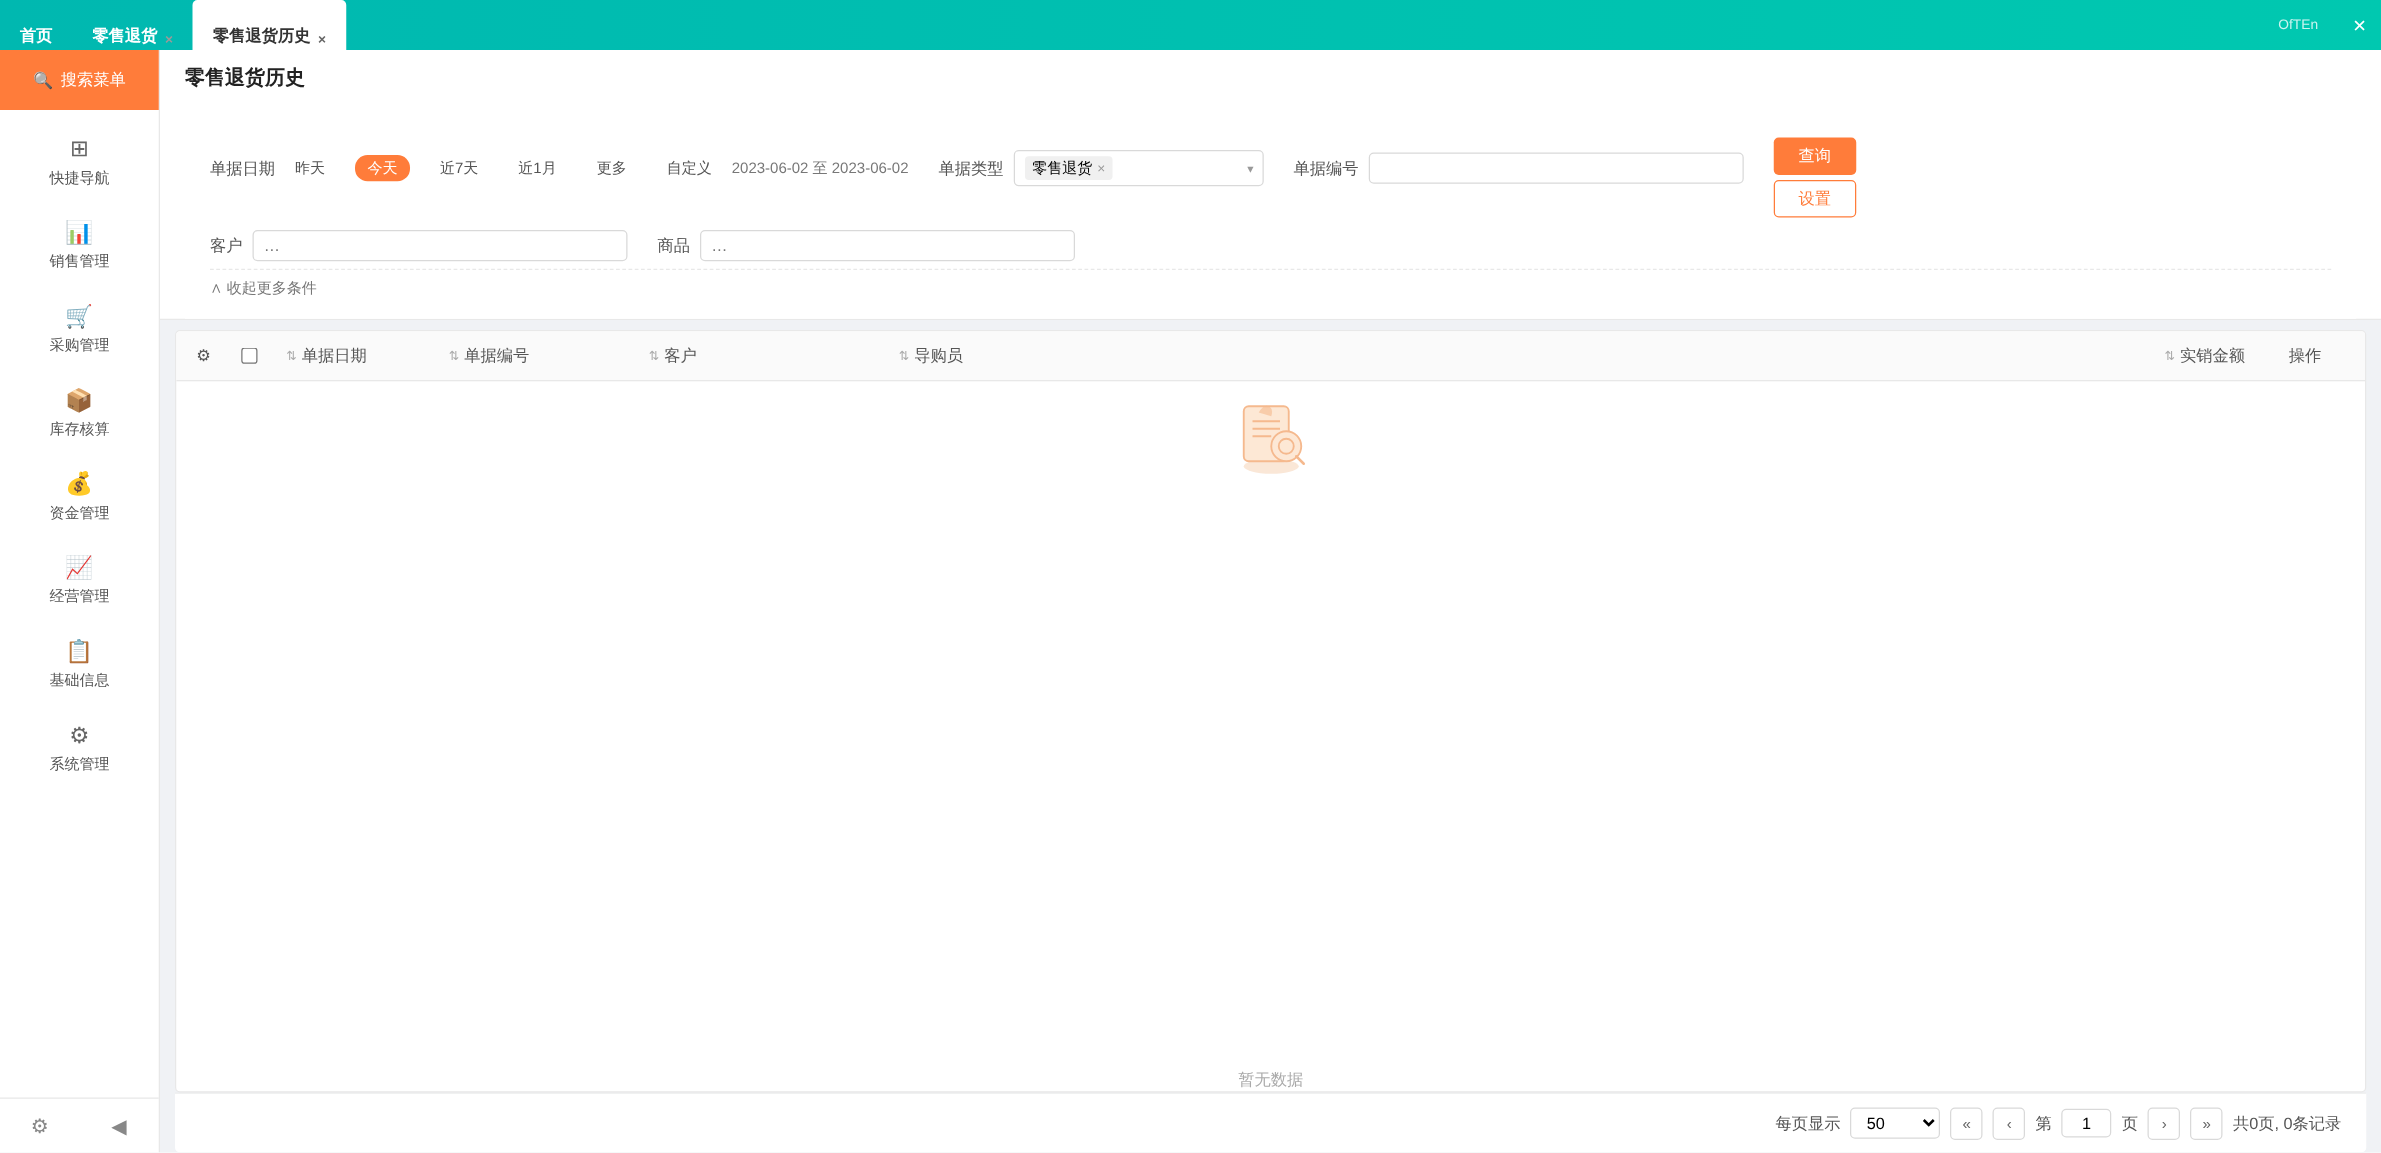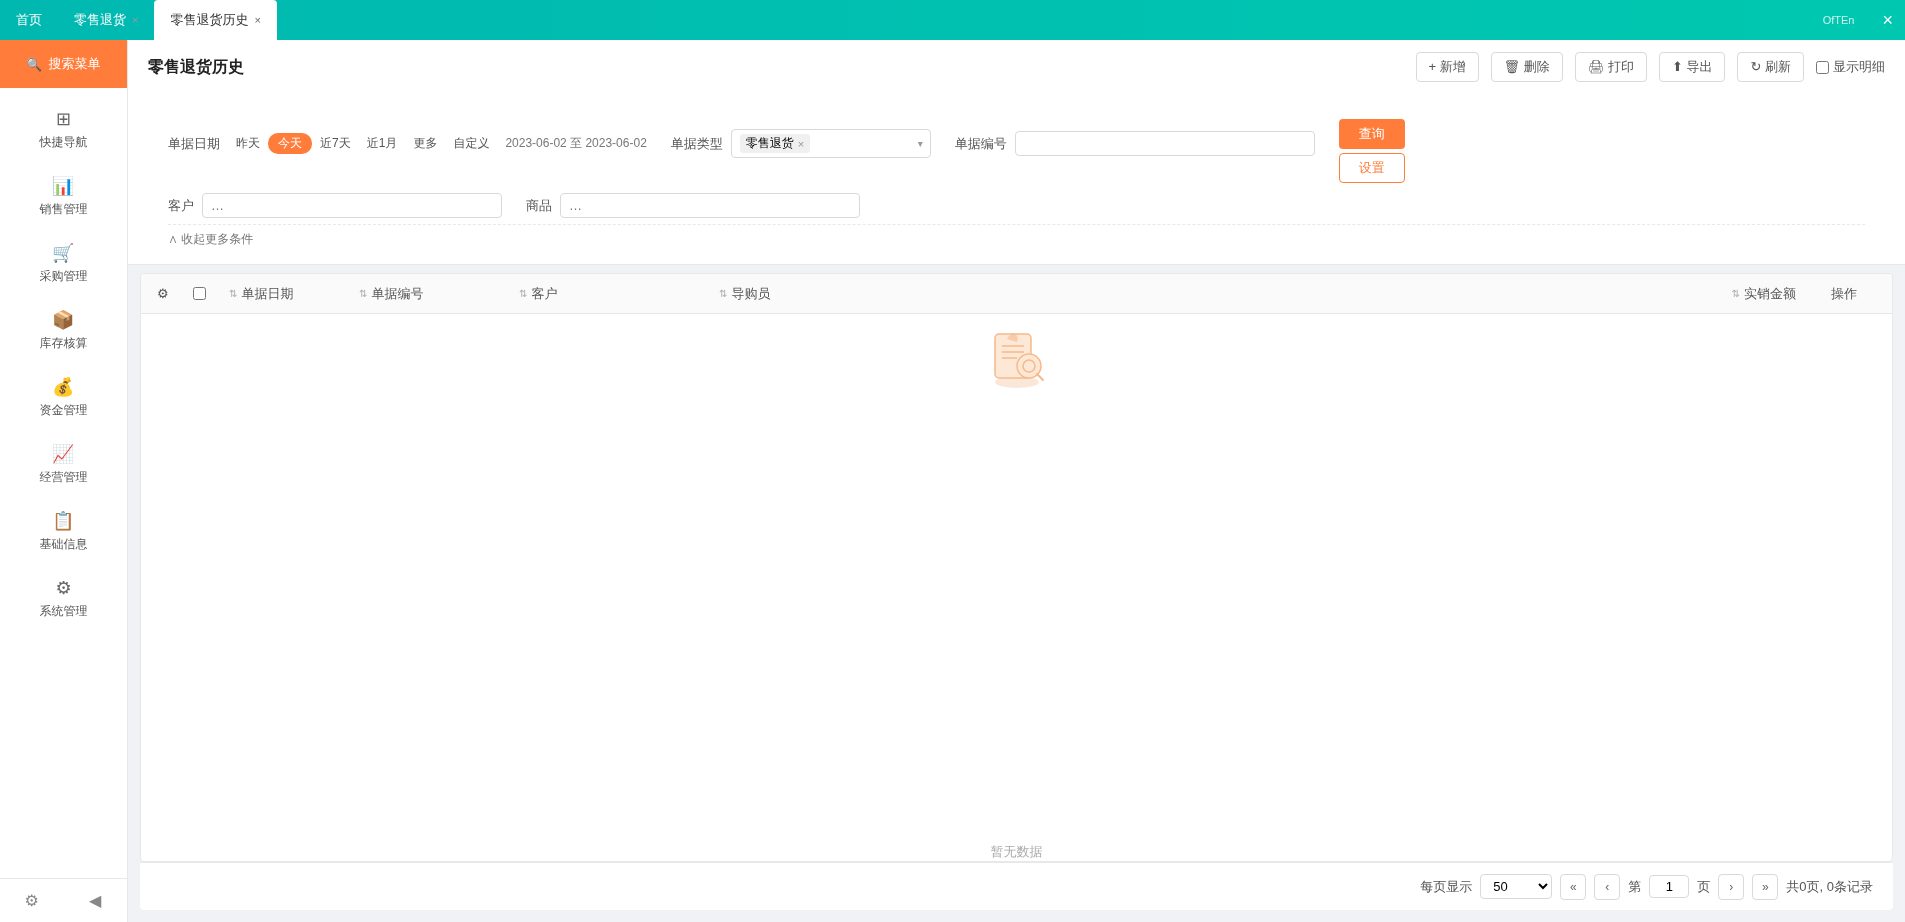--- a/index.html
+++ b/index.html
@@ -15,27 +15,28 @@
     }
     .top-bar-tabs {
       display: flex;
       align-items: center;
       flex: 1;
       height: 100%;
     }
     .tab {
       height: 100%;
       display: flex;
-      align-items: center;
-      padding: 16px 16px;
+      align-items: flex-end;
+      padding: 2px 16px;
       cursor: pointer;
       color: #fff;
       font-size: 13px;
       position: relative;
       white-space: nowrap;
+      font-weight: bold;
     }
     .tab.active {
       background: #fff;
       color: #333;
       border-radius: 4px 4px 0 0;
     }
     .tab .close-icon {
       margin-left: 6px;
       font-size: 11px;
       color: #999;
@@ -204,21 +205,21 @@
       gap: 8px;
     }
     .filter-label {
       color: #555;
       font-size: 13px;
       white-space: nowrap;
     }
     .date-btns {
       display: flex;
       align-items: flex-start;
-      gap: 0;
+      gap: 16px;
     }
     .date-btn {
       padding: 2px 8px;
       border-radius: 3px;
       cursor: pointer;
       font-size: 12px;
       color: #555;
       border: none;
       background: transparent;
     }
@@ -335,21 +336,21 @@
       height: 48px;
       background: #fff;
       border-top: 1px solid #e8e8e8;
       display: flex;
       align-items: center;
       justify-content: flex-end;
       padding: 0 20px;
       gap: 8px;
       font-size: 13px;
       color: #555;
-      margin: 0 12px 12px 12px;
+      margin: 0 12px 0 12px;
       border-radius: 0 0 4px 4px;
     }
     .pagination-select {
       border: 1px solid #d9d9d9;
       border-radius: 4px;
       padding: 3px 20px 3px 8px;
       font-size: 13px;
       outline: none;
       background: #fff;
       cursor: pointer;
@@ -445,31 +446,20 @@
       <div class="sidebar-bottom-btn">⚙</div>
       <div class="sidebar-bottom-btn">◀</div>
     </div>
   </div>
 
   <div class="main-content">
 
     <div class="page-header">
       <div class="page-title-row">
         <span class="page-title">零售退货历史</span>
-        <div class="toolbar">
-          <button class="toolbar-btn">+ 新增</button>
-          <button class="toolbar-btn">🗑 删除</button>
-          <button class="toolbar-btn">🖨 打印</button>
-          <button class="toolbar-btn">⬆ 导出</button>
-          <button class="toolbar-btn">↻ 刷新</button>
-          <label class="checkbox-label">
-            <input type="checkbox" style="">
-            <span>显示明细</span>
-          </label>
-        </div>
       </div>
 
       <div class="filter-area">
         <div class="filter-row">
 
           <div class="filter-item">
             <span class="filter-label">单据日期</span>
             <div class="date-btns">
               <button class="date-btn">昨天</button>
               <button class="date-btn active">今天</button>

